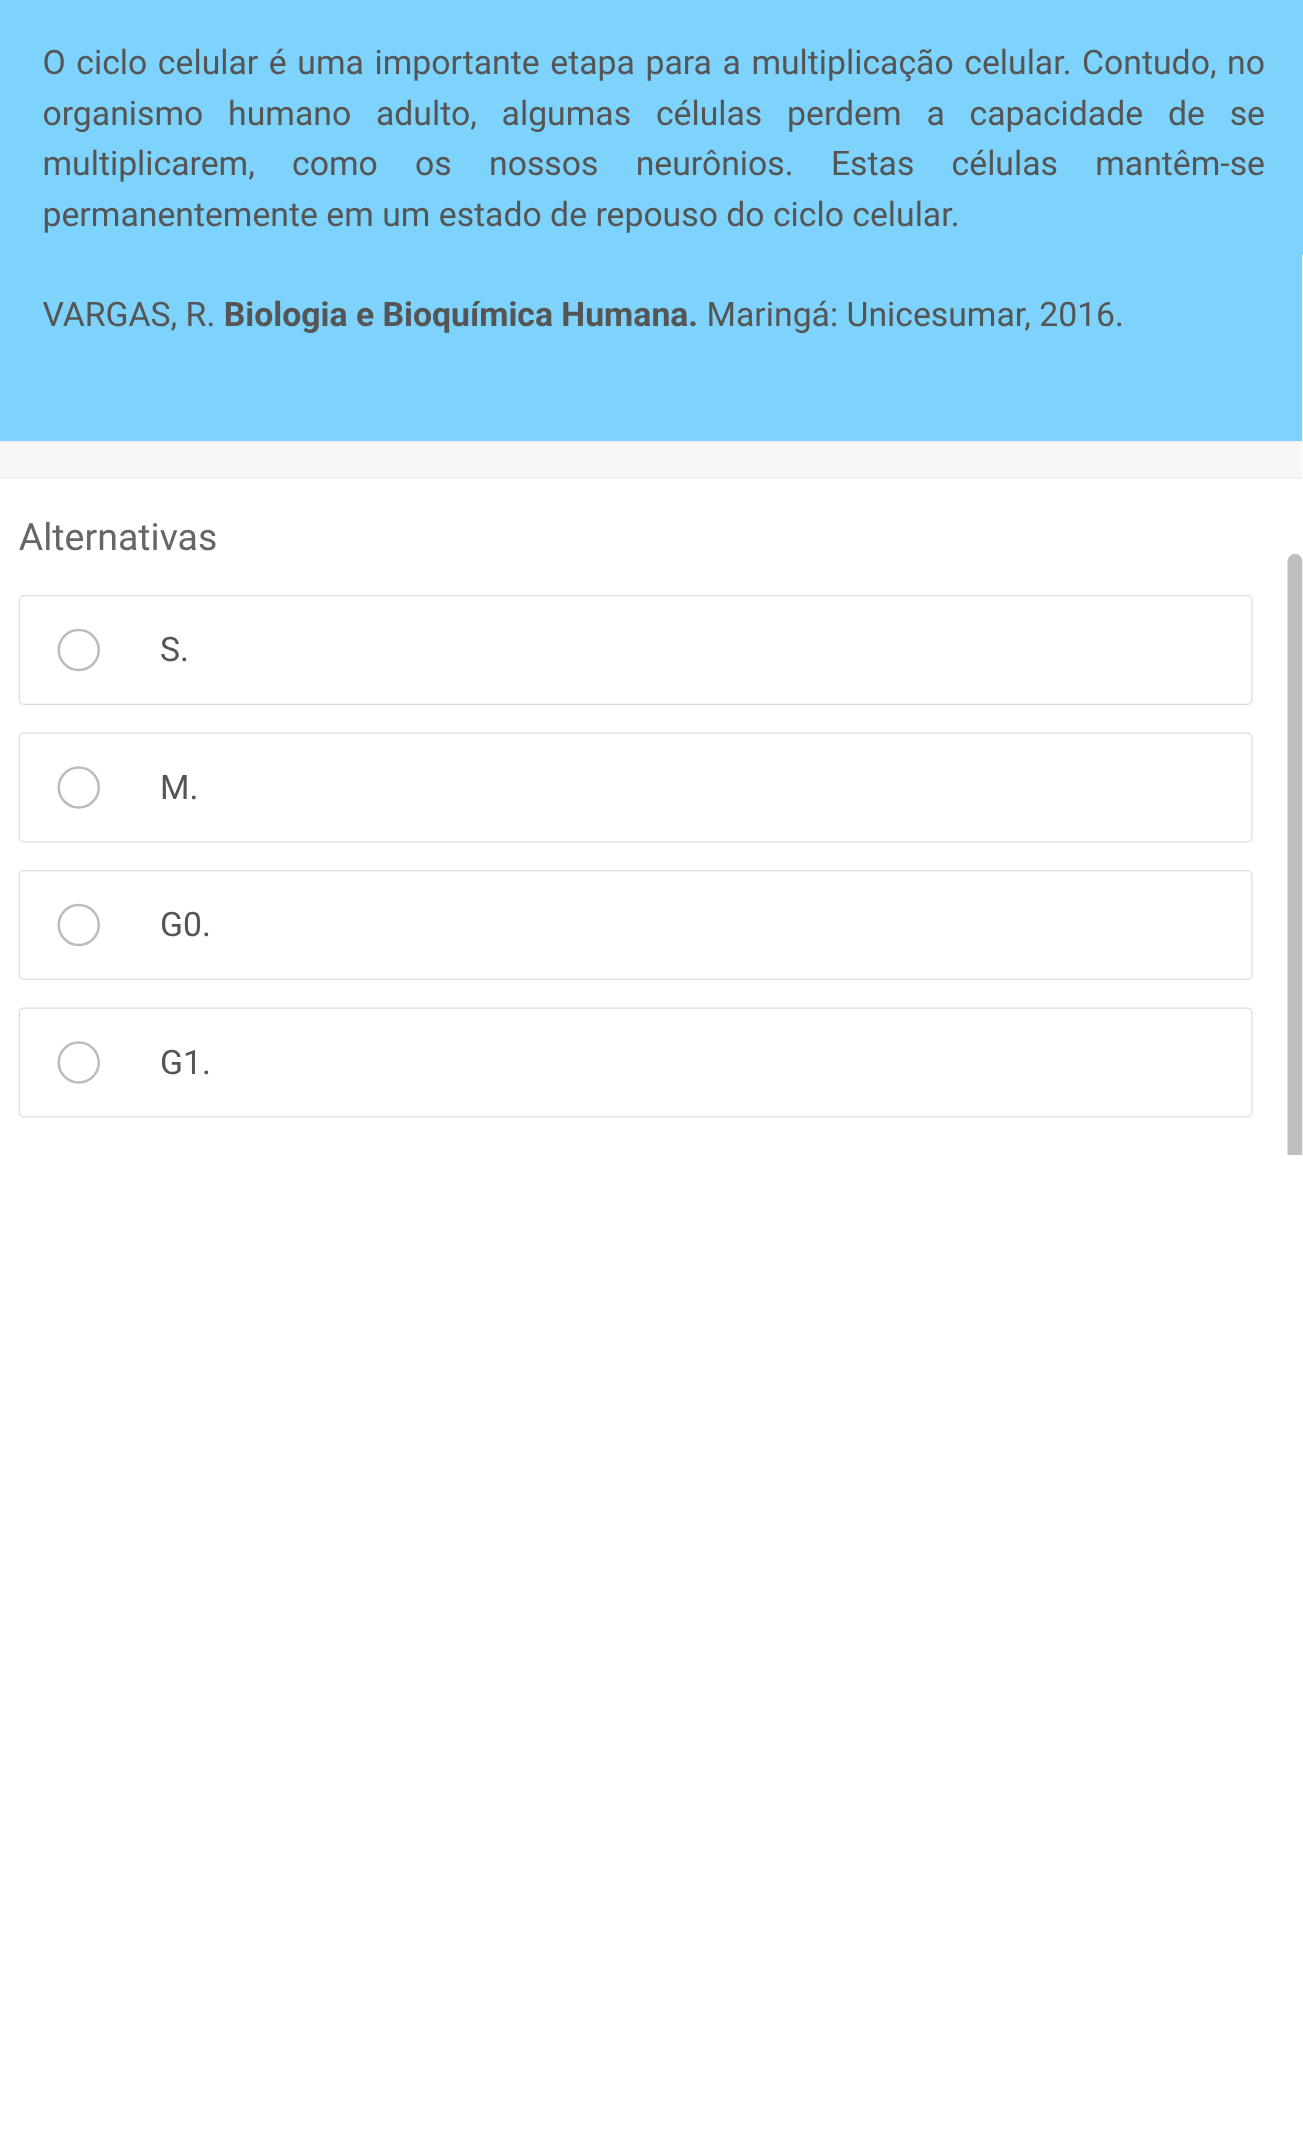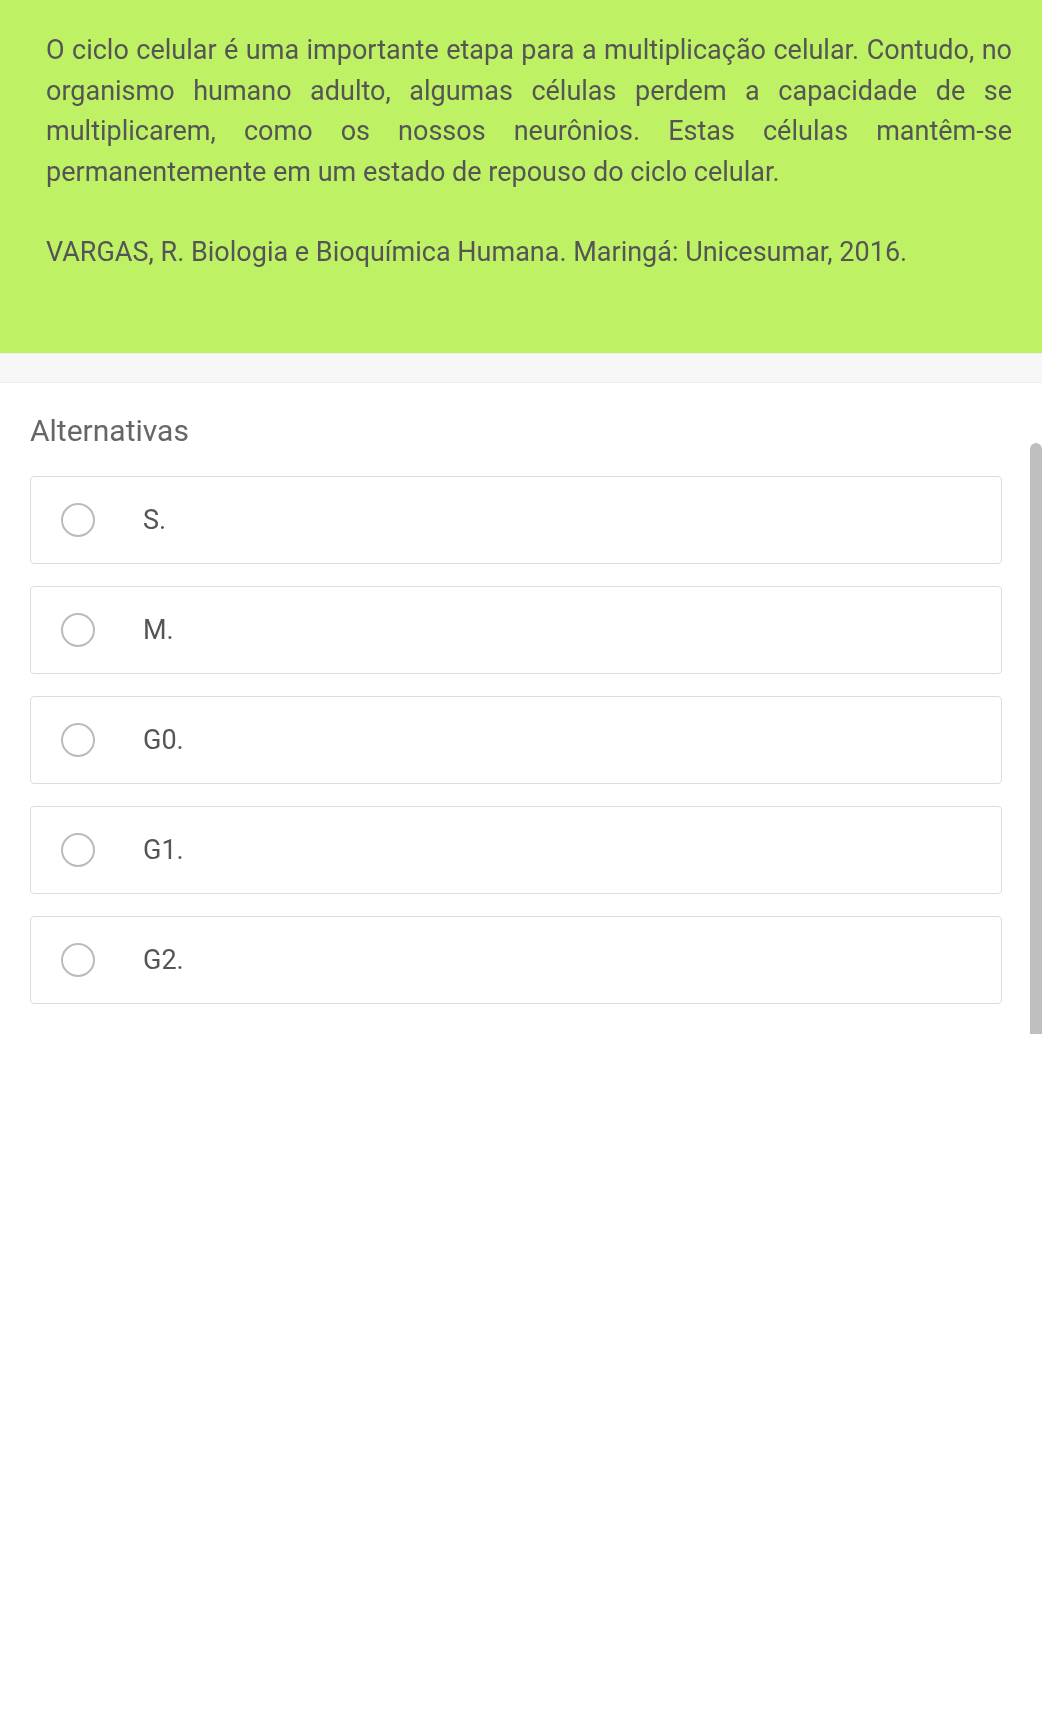--- a/index.html
+++ b/index.html
@@ -10,53 +10,53 @@
     
     body {
       font-family: -apple-system, BlinkMacSystemFont, "Segoe UI", Roboto, Helvetica, Arial, sans-serif;
       background: #ffffff;
       color: #555555;
       width: 1042px;
       margin: 0;
     }
     
     .question-section {
-      padding: 30px 30px 40px 46px;
-      background: #bef264;
+      padding: 30px 30px 40px 34px;
+      background: #7dd3fc;
     }
     
     .question-text {
       font-size: 27px;
       line-height: 1.5;
       color: #555555;
       text-align: justify;
       margin-bottom: 40px;
     }
     
     .citation {
       font-size: 27px;
       line-height: 1.5;
       color: #555555;
       text-align: justify;
       margin-bottom: 40px;
     }
     
     .citation .bold {
-      font-weight: 400;
+      font-weight: 700;
     }
     
     .prompt {
       font-size: 27px;
       line-height: 1.5;
       color: #555555;
       text-align: justify;
     }
     
     .alternatives-section {
-      padding: 30px 14px 30px 30px;
+      padding: 30px 14px 30px 15px;
       background: #ffffff;
       position: relative;
     }
     
     .alternatives-heading {
       font-size: 30px;
       color: #666666;
       font-weight: 400;
       margin-bottom: 28px;
     }
@@ -149,22 +149,18 @@
     <div class="alternative-item">
       <div class="radio-circle"></div>
       <span class="alternative-label">G0.</span>
     </div>
 
     <div class="alternative-item">
       <div class="radio-circle"></div>
       <span class="alternative-label">G1.</span>
     </div>
 
-    <div class="alternative-item">
-      <div class="radio-circle"></div>
-      <span class="alternative-label">G2.</span>
-    </div>
   </div>
 
   <div class="scrollbar-track">
     <div class="scrollbar-thumb"></div>
   </div>
 </div>
 
 </body></html>

